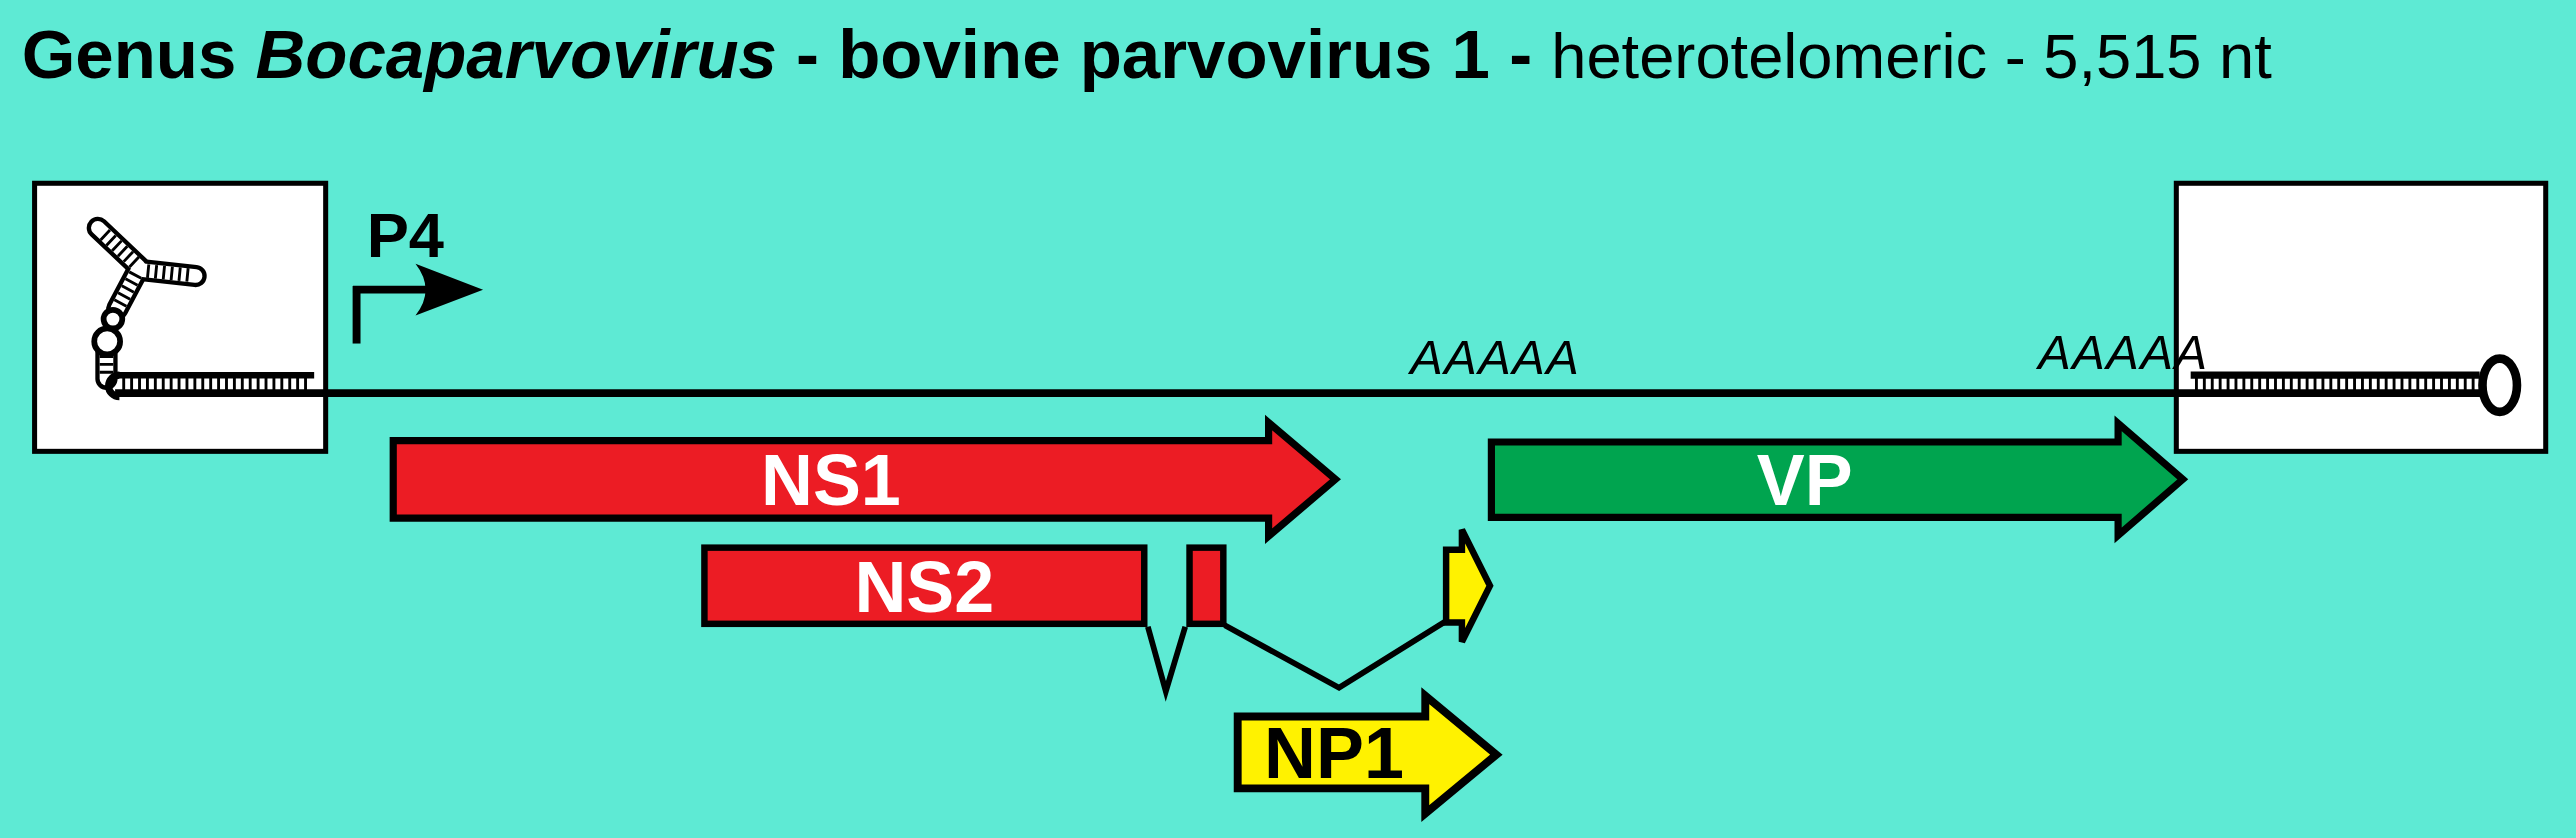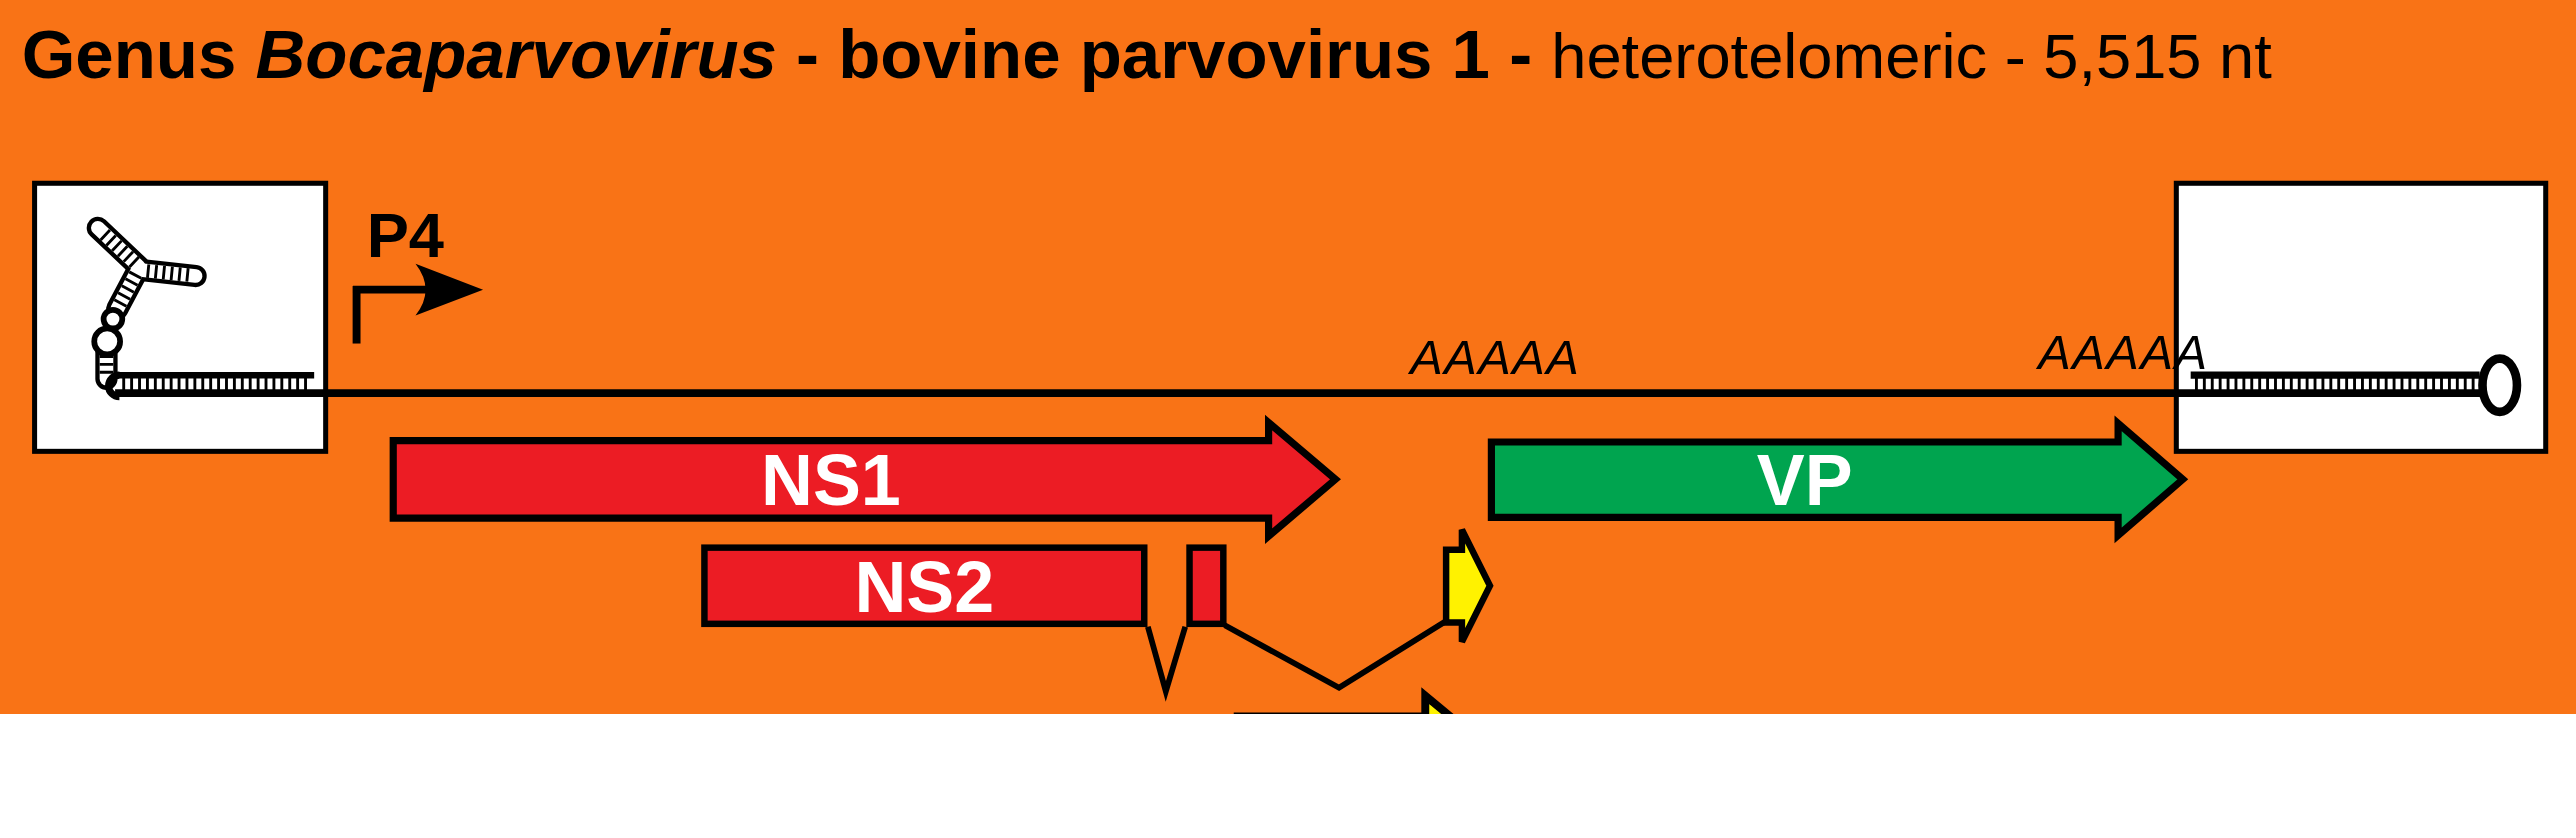--- a/index.html
+++ b/index.html
@@ -3,22 +3,22 @@
 <meta charset="utf-8">
 <style>
   html, body {
     margin: 0;
     padding: 0;
     background: #ffffff;
   }
   .figure-wrap {
     position: relative;
     width: 2576px;
-    height: 714px;
-    background: #f97316;
+    height: 838px;
+    background: #5eead4;
     font-family: "Liberation Sans", sans-serif;
   }
   svg text {
     font-family: "Liberation Sans", sans-serif;
   }
   .title-bold   { font-weight: bold; font-size: 96px; fill: #000; }
   .title-italic { font-weight: bold; font-style: italic; font-size: 96px; fill: #000; }
   .title-reg    { font-weight: normal; font-size: 88px; fill: #000; }
   .gene-label-light { font-weight: bold; font-size: 100px; fill: #ffffff; }
   .gene-label-dark  { font-weight: bold; font-size: 100px; fill: #000000; }

